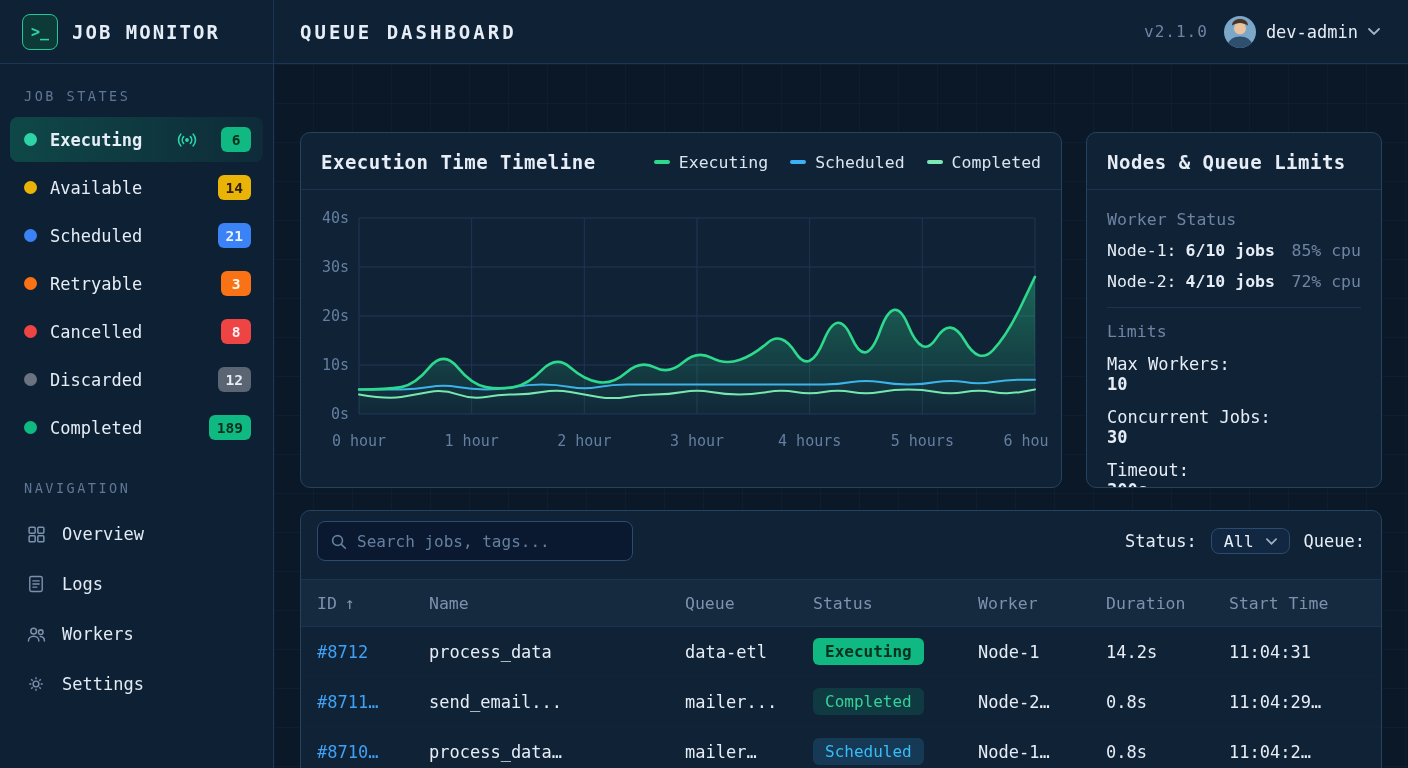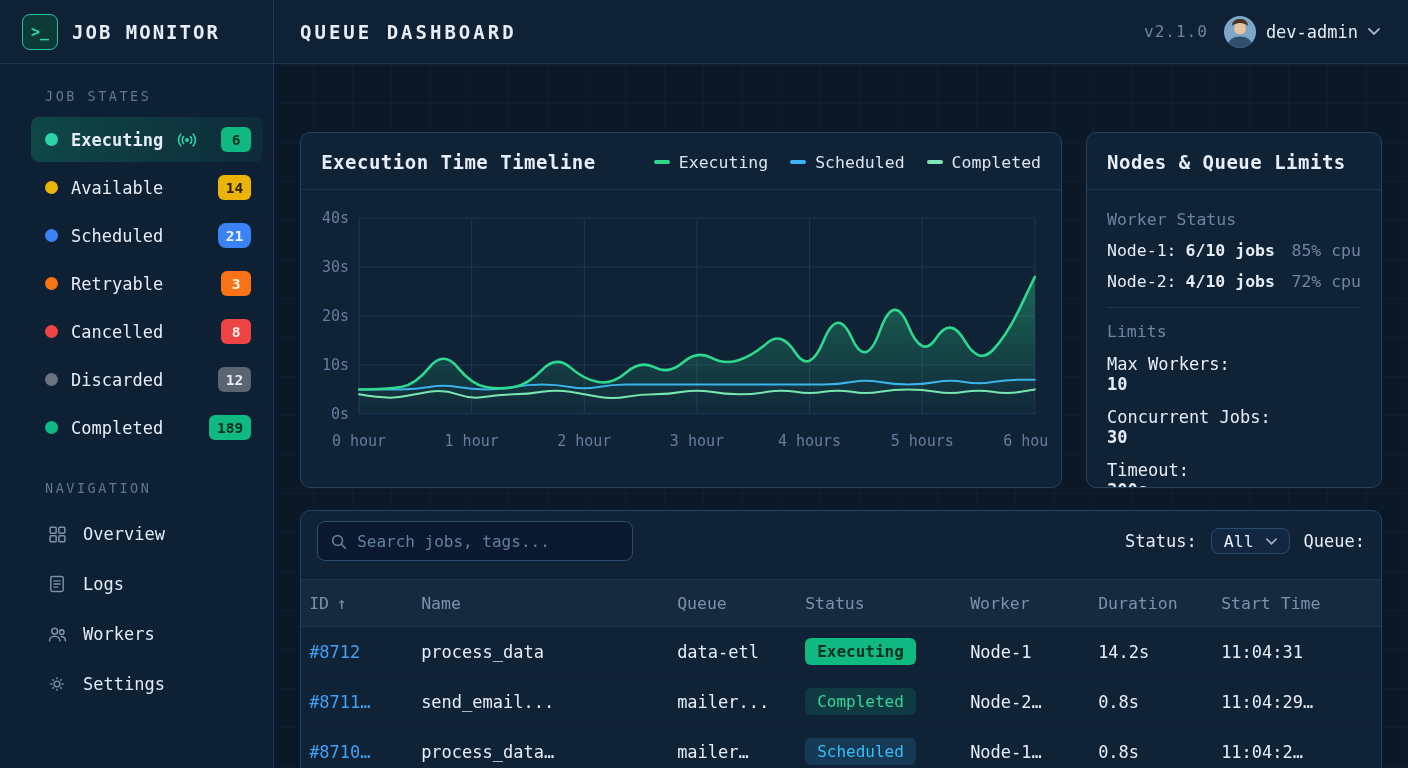--- a/index.html
+++ b/index.html
@@ -26,21 +26,20 @@
   .topbar-right { margin-left:auto; display:flex; align-items:center; gap:16px; padding-right:28px; }
   .version { color:#6e84a3; font-size:16px; letter-spacing:1px; }
   .user-menu { display:flex; align-items:center; gap:10px; cursor:pointer; }
   .user-name { font-size:17px; }
   .chev { color:#9fb2c9; display:flex; }
 
   .shell { display:flex; height:704px; }
   .sidebar {
     flex:0 0 274px; background:#0e2033; border-right:1px solid #1c3552;
     padding-top:24px;
-    padding-left:21px;
   }
   .side-label {
     color:#5f7795; font-size:13.5px; letter-spacing:2.5px;
     margin:0 0 13px 24px;
   }
   .state-item {
     display:flex; align-items:center; gap:13px; height:45px;
     margin:0 10px 3px; padding:0 12px 0 14px; border-radius:8px;
     font-size:17px; cursor:pointer;
   }
@@ -114,21 +113,21 @@
     flex:1; background:transparent; border:none; outline:none;
     color:#e6edf6; font-family:inherit; font-size:16px;
   }
   .search-box input::placeholder { color:#64809f; }
   .filters { margin-left:auto; display:flex; align-items:center; gap:14px; font-size:17px; }
   .select {
     border:1px solid #2c4c6e; background:#122741; height:26px; border-radius:8px;
     padding:0 12px; display:flex; align-items:center; gap:12px; font-size:16.5px;
     cursor:pointer;
   }
-  .tgrid { display:grid; grid-template-columns:112px 256px 128px 165px 128px 123px 1fr; align-items:center; padding-left:8px; }
+  .tgrid { display:grid; grid-template-columns:112px 256px 128px 165px 128px 123px 1fr; align-items:center; padding-left:16px; }
   .table-header {
     height:48px; background:#15293f;
     border-top:1px solid #1b344f; border-bottom:1px solid #1b344f;
     color:#7c92ad; font-size:16.5px;
   }
   .th { cursor:pointer; display:flex; align-items:center; gap:8px; }
   .table-row { height:50px; border-bottom:1px solid #152238; font-size:17px; cursor:pointer; }
   .cell-id { color:#3fa1f5; }
   .badge {
     display:inline-block; padding:4px 12px; border-radius:6px; font-size:16px;
@@ -198,21 +197,21 @@
         <div class="state-item">
     <span class="dot" style="background: rgb(234, 179, 8);"></span>
     <span>Available</span>
 
     <span class="state-badge" style="background: rgb(234, 179, 8); color: rgb(43, 32, 3);">14</span>
   </div>
         <div class="state-item">
     <span class="dot" style="background: rgb(59, 130, 246);"></span>
     <span>Scheduled</span>
 
-    <span class="state-badge" style="background: rgb(59, 130, 246); color: rgb(234, 242, 255); border-radius: 8px;">21</span>
+    <span class="state-badge" style="background: rgb(59, 130, 246); color: rgb(234, 242, 255);">21</span>
   </div>
         <div class="state-item">
     <span class="dot" style="background: rgb(249, 115, 22);"></span>
     <span>Retryable</span>
 
     <span class="state-badge" style="background: rgb(249, 115, 22); color: rgb(255, 247, 237);">3</span>
   </div>
         <div class="state-item">
     <span class="dot" style="background: rgb(239, 68, 68);"></span>
     <span>Cancelled</span>

